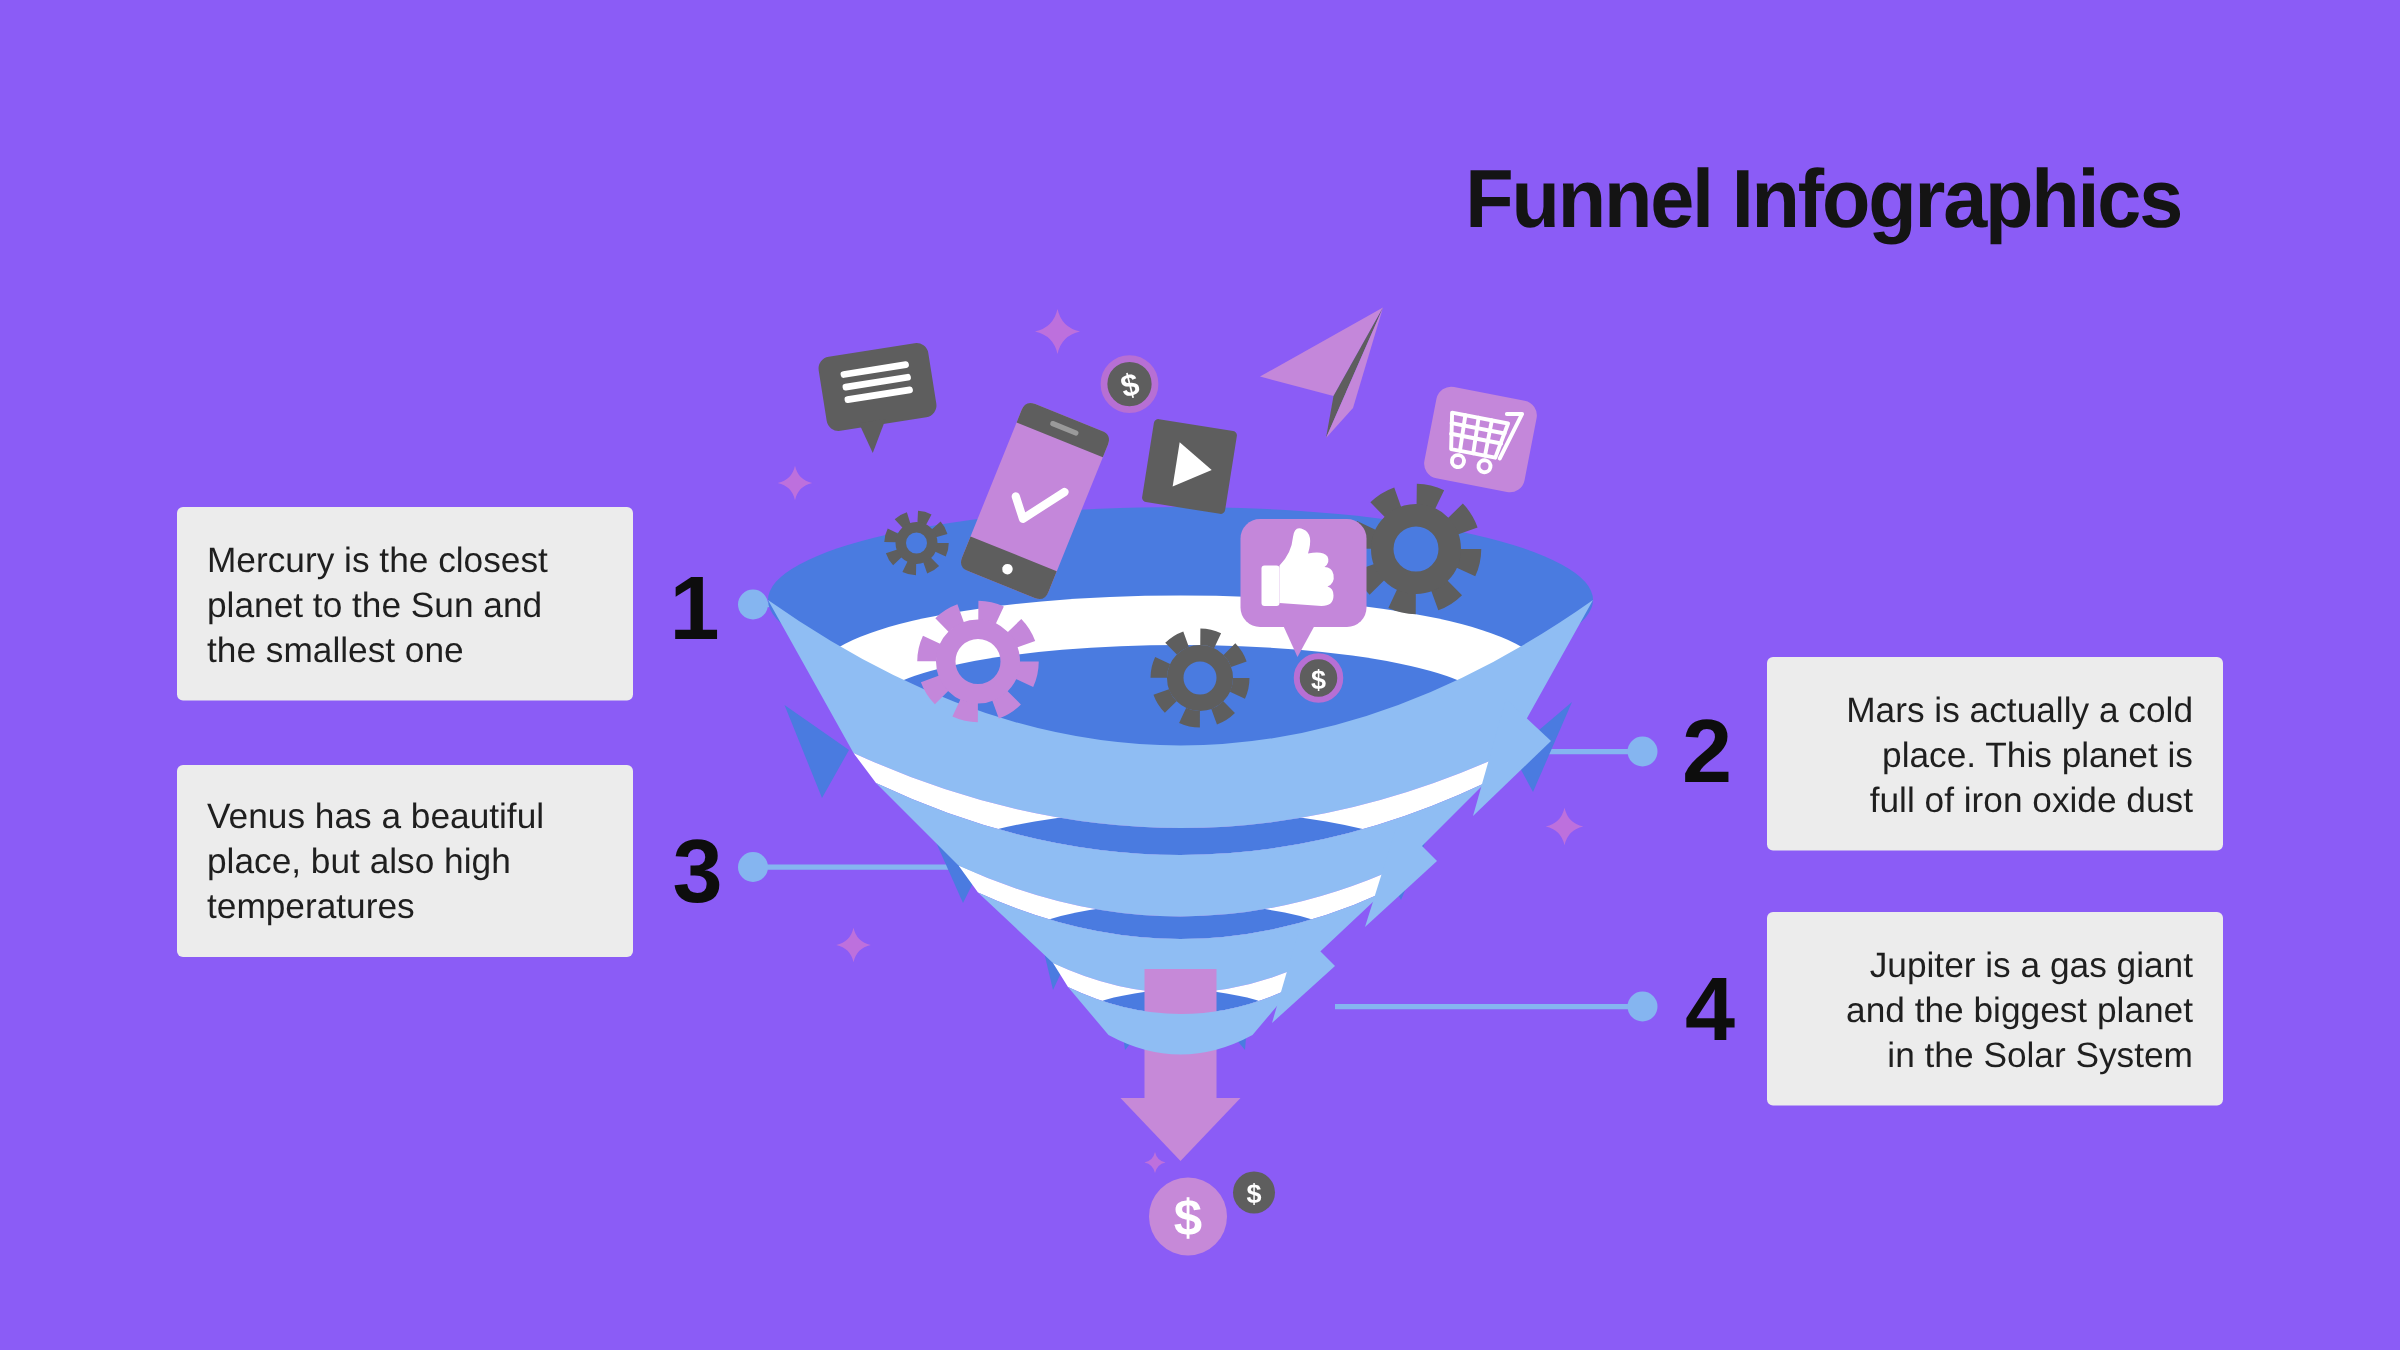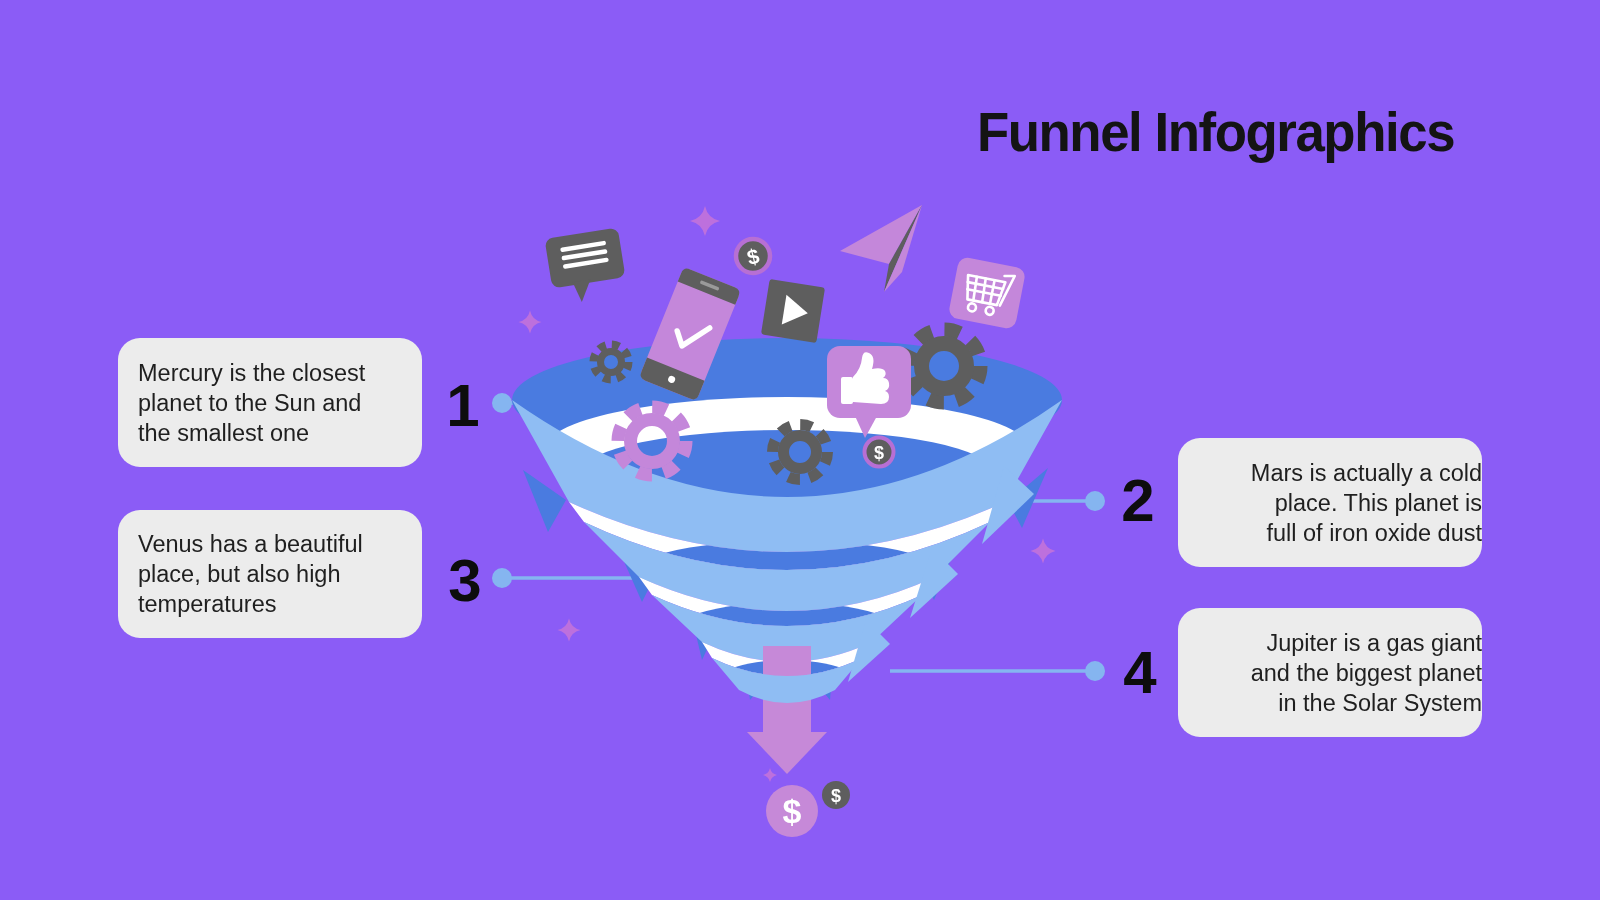--- a/index.html
+++ b/index.html
@@ -1,25 +1,25 @@
 <!DOCTYPE html>
 <html><head>
 <meta charset="utf-8">
 <style>
   html,body{margin:0;padding:0;background:#fff;}
   .stage{position:relative;width:1600px;height:900px;background:#8b5cf6;overflow:hidden;
          font-family:"Liberation Sans",sans-serif;}
   .title{position:absolute;right:146px;top:100px;font-size:55px;font-weight:700;
          color:#141414;letter-spacing:-1.5px;transform:scaleX(0.96);transform-origin:right top;}
-  .callout{position:absolute;width:304px;background:#ececec;border-radius:22px;
+  .callout{position:absolute;width:304px;background:#ececec;border-radius:4px;
            display:flex;align-items:center;font-size:23.5px;line-height:30px;color:#1f1f1f;
            box-sizing:border-box;}
   .callout span{white-space:pre-line;width:100%;}
   .c-left{padding-left:20px;text-align:left;}
-  .c-right{text-align:right;}
+  .c-right{padding-right:20px;text-align:right;}
   #c1{left:118px;top:338px;height:129px;}
   #c2{left:1178px;top:438px;height:129px;}
   #c3{left:118px;top:510px;height:128px;}
   #c4{left:1178px;top:608px;height:129px;}
   .num{position:absolute;font-size:60px;font-weight:700;color:#0d0d0d;
        transform:translate(-50%,-50%);line-height:1;}
   #n1{left:463px;top:406px;} #n2{left:1138px;top:501px;}
   #n3{left:465px;top:581px;} #n4{left:1140px;top:673px;}
   svg{position:absolute;left:0;top:0;}
 </style>

